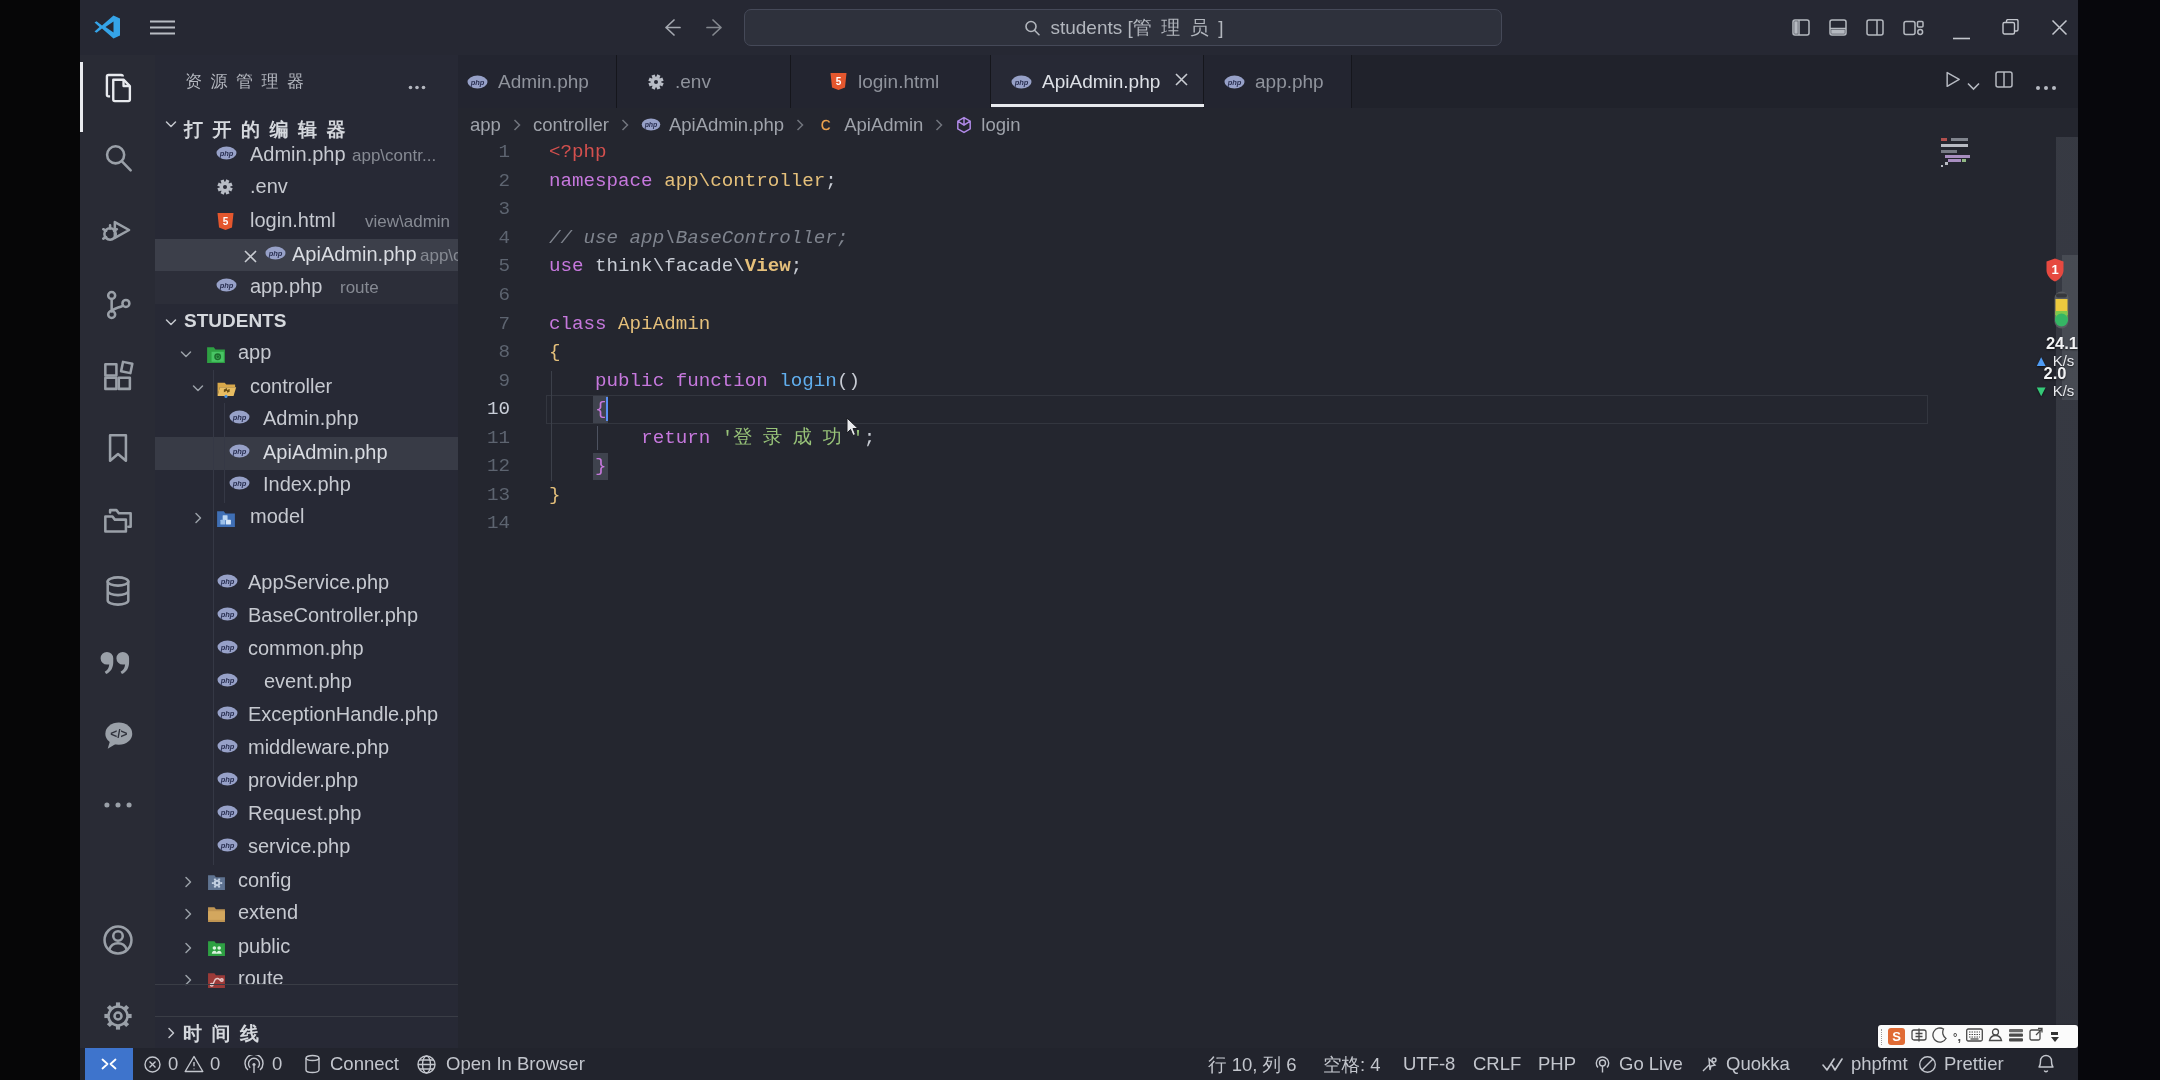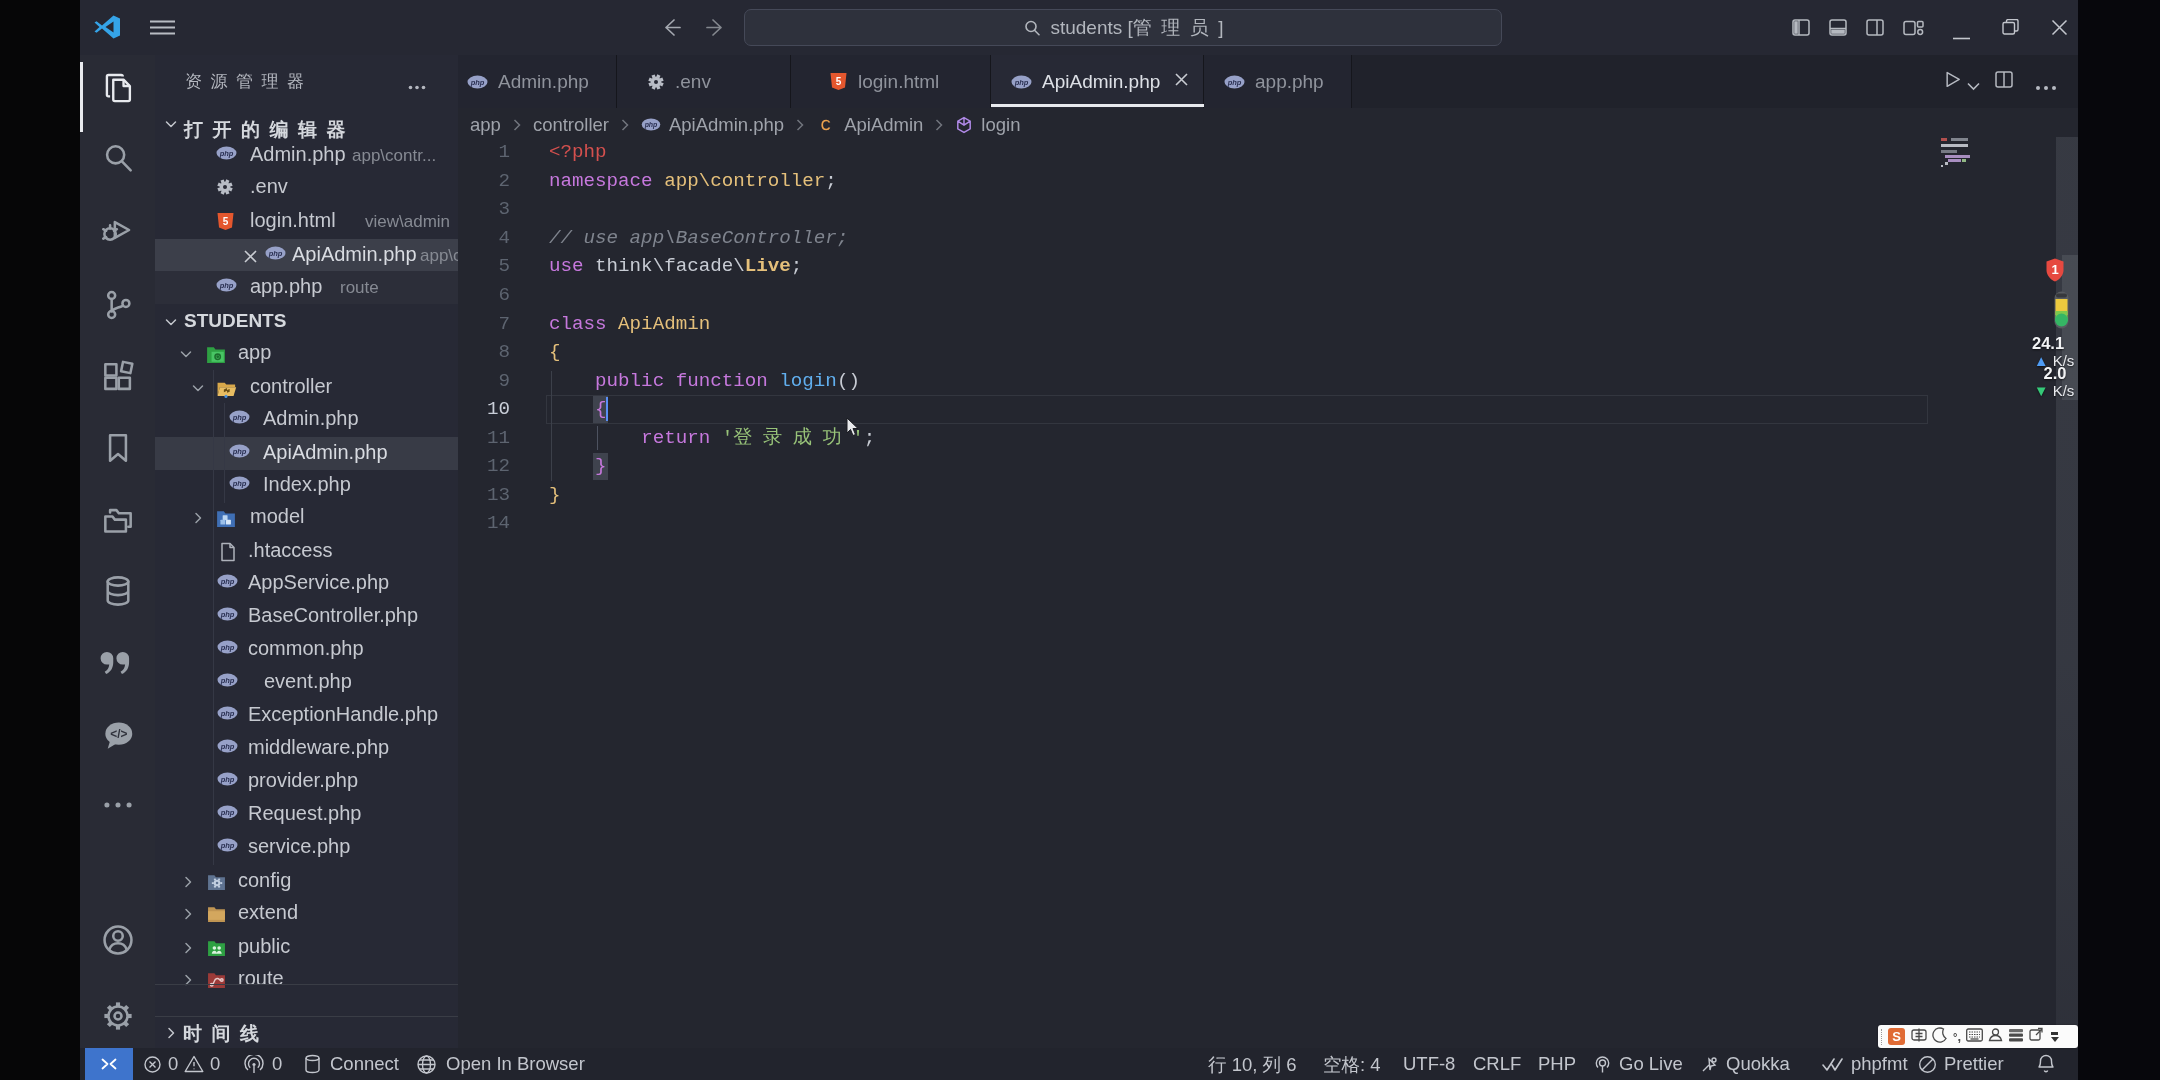--- a/index.html
+++ b/index.html
@@ -309,29 +309,20 @@
             <svg width="24" height="20" viewBox="0 0 18 18" style="">
               <path d="M1 3h6l1.5 2H17v12H1z" fill="#3f6fb5"></path>
               <g fill="#bcd6f2">
                 <rect x="6" y="6.5" width="4.4" height="4.4" rx="0.5"></rect>
                 <rect x="4" y="10.5" width="4.4" height="4.4" rx="0.5" fill="#9cc0ea"></rect>
                 <rect x="9" y="10.5" width="4.4" height="4.4" rx="0.5" fill="#d7e7f8"></rect>
               </g>
             </svg>
           </div>
           <span class="nm" style="position:absolute;left:95px;top:4px;">model</span>
-        </div>
-        <div class="row" style="top:480px;">
-          <div class="ic" style="position:absolute;left:64px;top:7px">
-            <svg width="18" height="20" viewBox="0 0 18 20" style="">
-              <path d="M3 1.5h8l4 4v13H3z" style="fill:none;stroke:#aeb2bb;stroke-width:1.5;stroke-linejoin:round"></path>
-              <path d="M11 1.5v4h4" style="fill:none;stroke:#aeb2bb;stroke-width:1.5;stroke-linejoin:round"></path>
-            </svg>
-          </div>
-          <span class="nm" style="position:absolute;left:93px;top:4px;">.htaccess</span>
         </div>
         <div class="row" style="top:512px;">
           <div class="ic" style="position:absolute;left:62px;top:7px">
             <svg width="21" height="14" viewBox="0 0 21 14" style="">
               <ellipse cx="10.5" cy="7" rx="10" ry="6.5" fill="#97a1c8"></ellipse>
               <text x="10.5" y="9.6" text-anchor="middle" style="fill:#2b3153;font:italic bold 7.5px Liberation Sans">php</text>
             </svg>
           </div>
           <span class="nm" style="position:absolute;left:93px;top:4px;">AppService.php</span>
         </div>
@@ -607,21 +598,21 @@
           <div class="a" style="left:139px;top:287.5px;width:1px;height:24.6px;background:#4d5260"></div>
           <div class="a" style="left:148px;top:258.9px;width:2px;height:23.55px;background:#5a8ff5"></div>
           <div class="a" style="left:0;top:0.00px;width:52px;height:28.55px;line-height:28.55px;text-align:right;color:#5d6470;">1</div>
           <div class="a" style="left:91px;top:0.00px;height:28.55px;line-height:28.55px;white-space:pre;color:#c8ccd4"><span style="color:#d4504e">&lt;?php</span></div>
           <div class="a" style="left:0;top:28.55px;width:52px;height:28.55px;line-height:28.55px;text-align:right;color:#5d6470;">2</div>
           <div class="a" style="left:91px;top:28.55px;height:28.55px;line-height:28.55px;white-space:pre;color:#c8ccd4"><span style="color:#c678dd">namespace</span> <span style="color:#e5c07b">app\controller</span><span style="color:#c8ccd4">;</span></div>
           <div class="a" style="left:0;top:57.10px;width:52px;height:28.55px;line-height:28.55px;text-align:right;color:#5d6470;">3</div>
           <div class="a" style="left:0;top:85.65px;width:52px;height:28.55px;line-height:28.55px;text-align:right;color:#5d6470;">4</div>
           <div class="a" style="left:91px;top:85.65px;height:28.55px;line-height:28.55px;white-space:pre;color:#c8ccd4"><span style="color:#7f848e;font-style:italic">// use app\BaseController;</span></div>
           <div class="a" style="left:0;top:114.20px;width:52px;height:28.55px;line-height:28.55px;text-align:right;color:#5d6470;">5</div>
-          <div class="a" style="left:91px;top:114.20px;height:28.55px;line-height:28.55px;white-space:pre;color:#c8ccd4"><span style="color:#c678dd">use</span> think\facade\<span style="color:#e5c07b;font-weight:bold">Live</span>;</div>
+          <div class="a" style="left:91px;top:114.20px;height:28.55px;line-height:28.55px;white-space:pre;color:#c8ccd4"><span style="color:#c678dd">use</span> think\facade\<span style="color:#e5c07b;font-weight:bold">View</span>;</div>
           <div class="a" style="left:0;top:142.75px;width:52px;height:28.55px;line-height:28.55px;text-align:right;color:#5d6470;">6</div>
           <div class="a" style="left:0;top:171.30px;width:52px;height:28.55px;line-height:28.55px;text-align:right;color:#5d6470;">7</div>
           <div class="a" style="left:91px;top:171.30px;height:28.55px;line-height:28.55px;white-space:pre;color:#c8ccd4"><span style="color:#c678dd">class</span> <span style="color:#e5c07b">ApiAdmin</span></div>
           <div class="a" style="left:0;top:199.85px;width:52px;height:28.55px;line-height:28.55px;text-align:right;color:#5d6470;">8</div>
           <div class="a" style="left:91px;top:199.85px;height:28.55px;line-height:28.55px;white-space:pre;color:#c8ccd4"><span style="color:#e5c07b">{</span></div>
           <div class="a" style="left:0;top:228.40px;width:52px;height:28.55px;line-height:28.55px;text-align:right;color:#5d6470;">9</div>
           <div class="a" style="left:91px;top:228.40px;height:28.55px;line-height:28.55px;white-space:pre;color:#c8ccd4">    <span style="color:#c678dd">public</span> <span style="color:#c678dd">function</span> <span style="color:#61afef">login</span>()</div>
           <div class="a" style="left:0;top:256.95px;width:52px;height:28.55px;line-height:28.55px;text-align:right;color:#c9ced8;">10</div>
           <div class="a" style="left:91px;top:256.95px;height:28.55px;line-height:28.55px;white-space:pre;color:#c8ccd4">    <span style="color:#c678dd">{</span></div>
           <div class="a" style="left:0;top:285.50px;width:52px;height:28.55px;line-height:28.55px;text-align:right;color:#5d6470;">11</div>
@@ -651,21 +642,21 @@
           <path d="M9 0.5 L17.5 3.5 V12 C17.5 17.5 13.5 21.5 9 23.5 C4.5 21.5 0.5 17.5 0.5 12 V3.5 Z" fill="#e64940"></path>
           <text x="9" y="16" text-anchor="middle" style="font:bold 13px Liberation Sans;fill:#fff">1</text>
         </svg></div>
       <div class="a" style="left:1974px;top:291px"><svg width="15" height="38" viewBox="0 0 15 38" style="">
           <rect x="0.5" y="0.5" width="14" height="37" rx="7" fill="#585b60"></rect>
           <rect x="1.5" y="8" width="12" height="16" fill="#ecc93e"></rect>
           <rect x="1.5" y="20" width="12" height="10" fill="#7cc94e"></rect>
           <circle cx="7.5" cy="29" r="6.5" fill="#35b564"></circle>
           <rect x="2" y="2.5" width="11" height="4" rx="2" fill="#36383c"></rect>
         </svg></div>
-      <div class="a" style="left:1952px;top:334px;width:46px;text-align:left;color:#f2f3f5;font-size:16.5px;font-weight:bold;text-shadow:0 1px 2px rgba(0,0,0,.6)">24.1</div>
+      <div class="a" style="left:1952px;top:334px;width:46px;text-align:right;color:#f2f3f5;font-size:16.5px;font-weight:bold;text-shadow:0 1px 2px rgba(0,0,0,.6)">24.1</div>
       <div class="a" style="left:1946px;top:352px;width:56px;text-align:center;color:#e8eaee;font-size:15px;text-shadow:0 1px 2px rgba(0,0,0,.6)"><span style="color:#4f9cf5">▲</span> K/s</div>
       <div class="a" style="left:1952px;top:364px;width:46px;text-align:center;color:#f2f3f5;font-size:16.5px;font-weight:bold;text-shadow:0 1px 2px rgba(0,0,0,.6)">2.0</div>
       <div class="a" style="left:1946px;top:382px;width:56px;text-align:center;color:#e8eaee;font-size:15px;text-shadow:0 1px 2px rgba(0,0,0,.6)"><span style="color:#35c978">▼</span> K/s</div>
       <div class="a" style="left:0;top:1048px;width:1998px;height:32px;background:#22242d;color:#c3c6cd">
         <div class="a ic" style="left:5px;top:0;width:48px;height:32px;background:#3e74cc">
           <svg width="22" height="16" viewBox="0 0 22 16" style="">
             <path d="M4.5 3.5L9.5 8l-5 4.5M17.5 3.5L12.5 8l5 4.5" style="fill:none;stroke:#fff;stroke-width:1.8;stroke-linecap:round;stroke-linejoin:round"></path>
           </svg>
         </div>
         <div class="st a" style="left:63px;top:0;height:32px">

